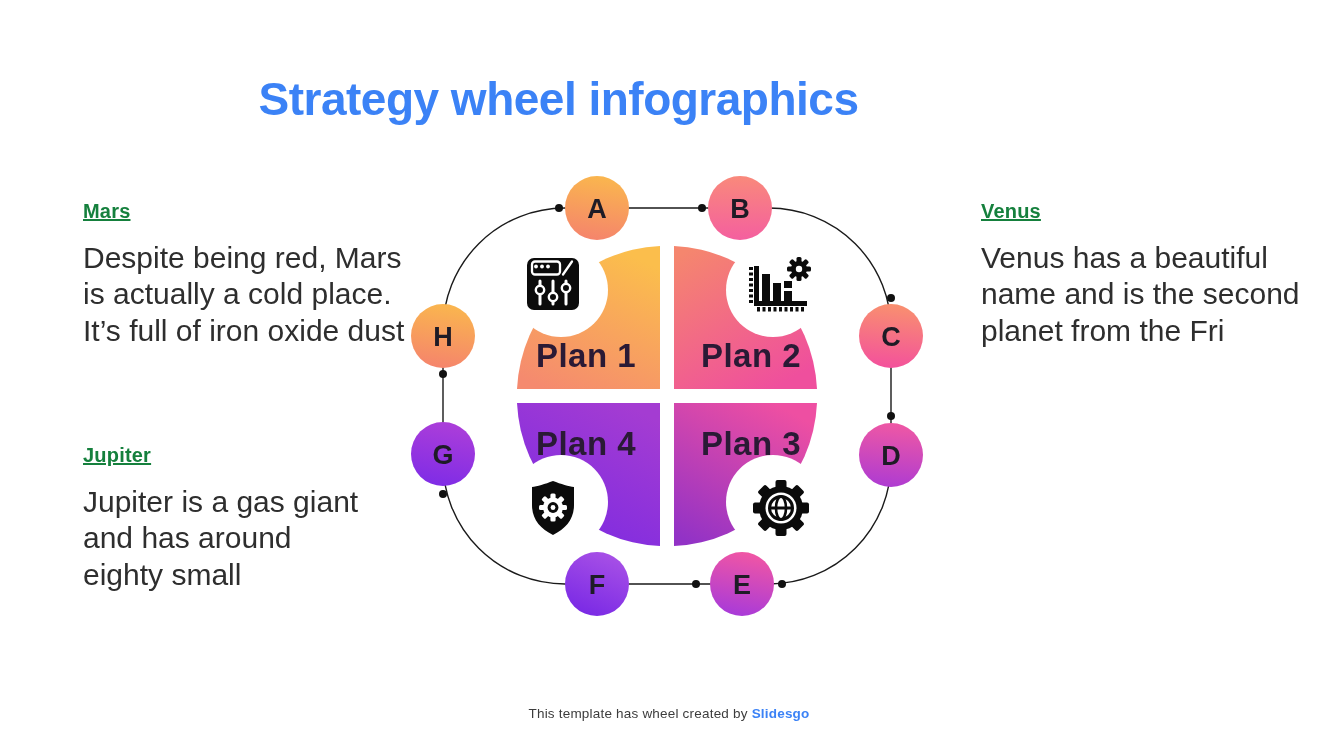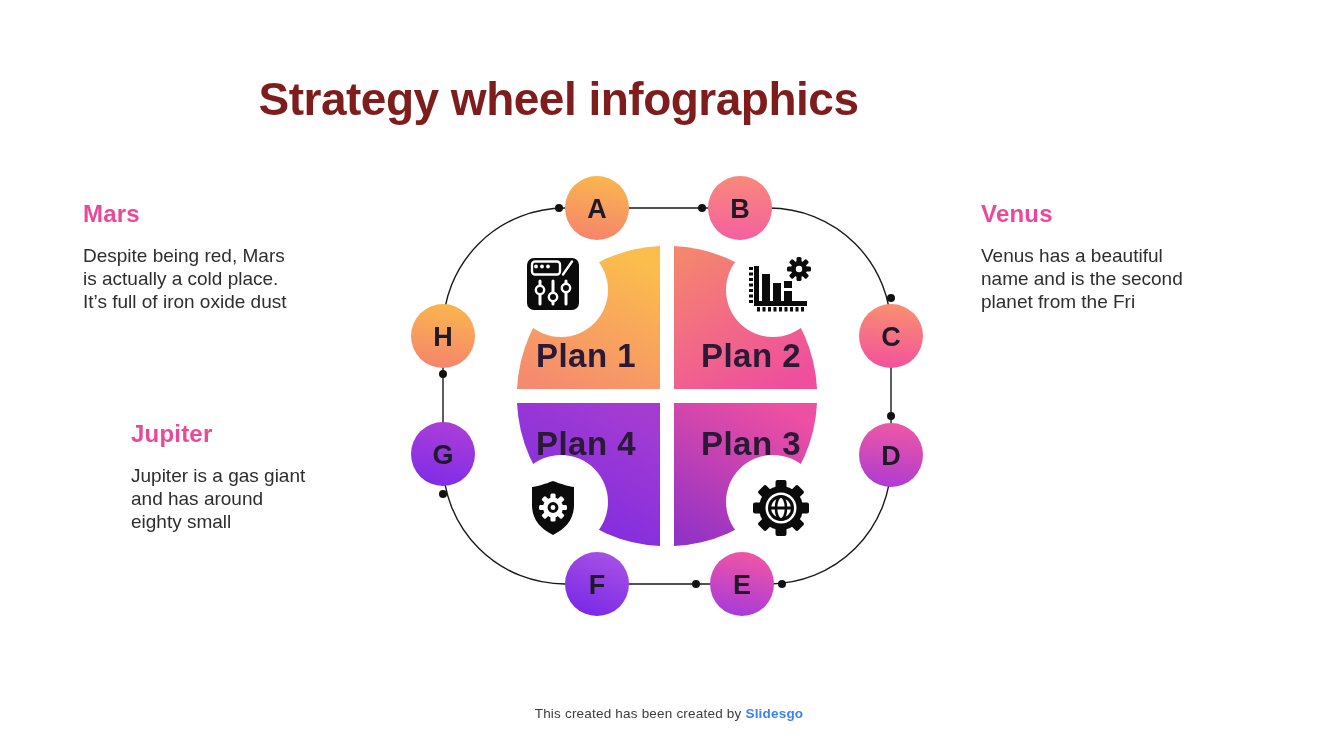--- a/index.html
+++ b/index.html
@@ -4,32 +4,32 @@
 <style>
   html,body{margin:0;padding:0;}
   body{
     width:1338px;height:753px;position:relative;overflow:hidden;
     background:#ffffff;
     font-family:"Liberation Sans", sans-serif;
     color:#141414;
   }
   .title{
     position:absolute;top:72px;left:0;width:1117px;text-align:center;
-    font-size:46px;font-weight:800;letter-spacing:-0.5px;color:#7f1d1d;margin:0;
+    font-size:46px;font-weight:800;letter-spacing:-0.5px;color:#3b82f6;margin:0;
   }
   .text-block{position:absolute;width:330px;}
   .tb-mars{left:83px;top:200px;}
   .tb-venus{left:981px;top:200px;}
-  .tb-jupiter{left:83px;top:420px;margin-left:48px;}
+  .tb-jupiter{left:83px;top:444px;}
   .tb-mercury{left:981px;top:444px;}
   .text-block h2{
-    margin:0 0 17px 0;font-size:24px;font-weight:700;color:#ec4899;letter-spacing:0.2px;
+    margin:0 0 17px 0;font-size:20px;font-weight:700;color:#15803d;letter-spacing:0.2px;text-decoration:underline;
   }
   .text-block p{
-    margin:0;font-size:19px;line-height:1.21;color:#2e2e2e;white-space:pre-line;
+    margin:0;font-size:30px;line-height:1.21;color:#2e2e2e;white-space:pre-line;
   }
   .wheel-wrap{position:absolute;left:390px;top:158px;width:540px;height:472px;}
   svg text{font-family:"Liberation Sans", sans-serif;}
   .node-letter{font-size:27px;font-weight:700;fill:#1e1b26;}
   .plan-label{font-size:33px;font-weight:700;fill:#2a1a35;letter-spacing:0.5px;}
   .footer{
     position:absolute;left:0;top:706px;width:1338px;text-align:center;
     font-size:13.5px;color:#3c3c3c;letter-spacing:0.2px;
   }
   .footer .brand{font-weight:700;color:#3b82f6;}
@@ -268,14 +268,14 @@
     <text x="53" y="306" text-anchor="middle" class="node-letter">G</text>
   </g>
   <g>
     <circle cx="53" cy="178" r="32" fill="url(#gn7)"></circle>
     <text x="53" y="188" text-anchor="middle" class="node-letter">H</text>
   </g>
 </svg>
 </div>
 
 <div class="footer">
-  <span>This created has been created by </span><span class="brand">Slidesgo</span>
+  <span>This template has wheel created by </span><span class="brand">Slidesgo</span>
 </div>
 
 </body></html>

